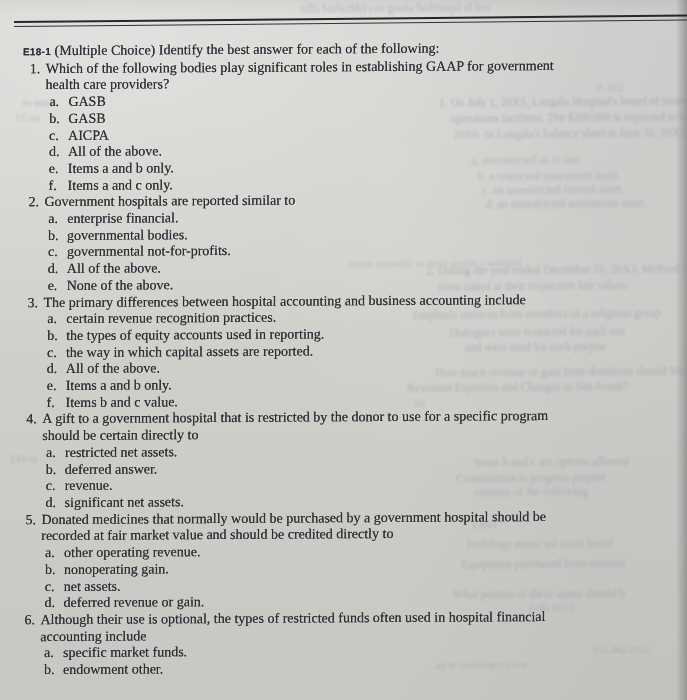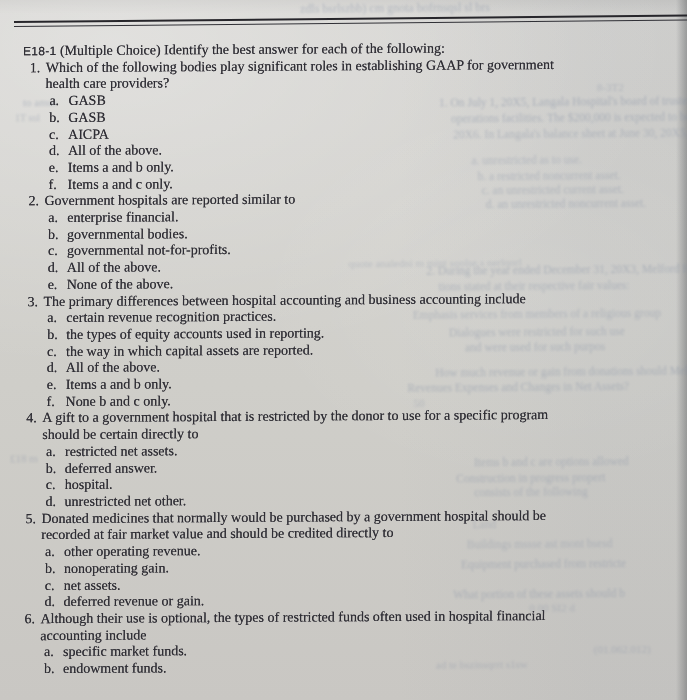--- a/index.html
+++ b/index.html
@@ -37,22 +37,22 @@
   
   .content{
     position:absolute;left:0;top:43px;width:687px;
     transform:rotate(-0.35deg) skewX(-0.9deg);transform-origin:60px 0;
     color:#2f2e35;font-size:14px;line-height:16.7px;
     text-shadow:0 0 0.55px rgba(47,46,53,0.85);
   }
   .line{white-space:nowrap;}
   .header-line{padding-left:23px;}
   .ex-label{
-    font-family:"Liberation Sans", sans-serif;font-weight:400;
-    font-size:12px;letter-spacing:0.3px;
+    font-family:"Liberation Sans", sans-serif;font-weight:700;
+    font-size:10px;letter-spacing:0.3px;
   }
   .q-first{padding-left:30px;}
   .qnum{display:inline-block;width:16px;}
   .q-cont{padding-left:46px;}
   .opt{padding-left:50px;}
   .olet{display:inline-block;width:19px;}
 </style>
 </head>
 <body>
 
@@ -118,40 +118,40 @@
           <div class="line opt"><span class="olet">d.</span><span>All of the above.</span></div>
           <div class="line opt"><span class="olet">e.</span><span>None of the above.</span></div>
         </div>
         <div>
           <div class="line q-first"><span class="qnum">3.</span><span>The primary differences between hospital accounting and business accounting include</span></div>
           <div class="line opt"><span class="olet">a.</span><span>certain revenue recognition practices.</span></div>
           <div class="line opt"><span class="olet">b.</span><span>the types of equity accounts used in reporting.</span></div>
           <div class="line opt"><span class="olet">c.</span><span>the way in which capital assets are reported.</span></div>
           <div class="line opt"><span class="olet">d.</span><span>All of the above.</span></div>
           <div class="line opt"><span class="olet">e.</span><span>Items a and b only.</span></div>
-          <div class="line opt"><span class="olet">f.</span><span>None b and c only.</span></div>
+          <div class="line opt"><span class="olet">f.</span><span>Items b and c value.</span></div>
         </div>
         <div>
           <div class="line q-first"><span class="qnum">4.</span><span>A gift to a government hospital that is restricted by the donor to use for a specific program</span></div>
           <div class="line q-cont"><span>should be certain directly to</span></div>
           <div class="line opt"><span class="olet">a.</span><span>restricted net assets.</span></div>
           <div class="line opt"><span class="olet">b.</span><span>deferred answer.</span></div>
-          <div class="line opt"><span class="olet">c.</span><span>hospital.</span></div>
-          <div class="line opt"><span class="olet">d.</span><span>unrestricted net other.</span></div>
+          <div class="line opt"><span class="olet">c.</span><span>revenue.</span></div>
+          <div class="line opt"><span class="olet">d.</span><span>significant net assets.</span></div>
         </div>
         <div>
           <div class="line q-first"><span class="qnum">5.</span><span>Donated medicines that normally would be purchased by a government hospital should be</span></div>
           <div class="line q-cont"><span>recorded at fair market value and should be credited directly to</span></div>
           <div class="line opt"><span class="olet">a.</span><span>other operating revenue.</span></div>
           <div class="line opt"><span class="olet">b.</span><span>nonoperating gain.</span></div>
           <div class="line opt"><span class="olet">c.</span><span>net assets.</span></div>
           <div class="line opt"><span class="olet">d.</span><span>deferred revenue or gain.</span></div>
         </div>
         <div>
           <div class="line q-first"><span class="qnum">6.</span><span>Although their use is optional, the types of restricted funds often used in hospital financial</span></div>
           <div class="line q-cont"><span>accounting include</span></div>
           <div class="line opt"><span class="olet">a.</span><span>specific market funds.</span></div>
-          <div class="line opt"><span class="olet">b.</span><span>endowment funds.</span></div>
+          <div class="line opt"><span class="olet">b.</span><span>endowment other.</span></div>
         </div>
       </div>
   </div>
 
 </div>
 
 </body></html>

